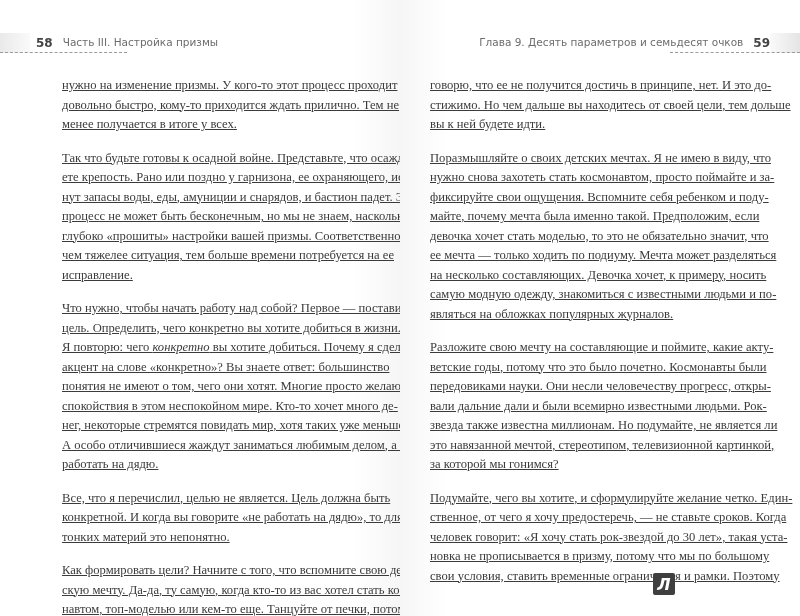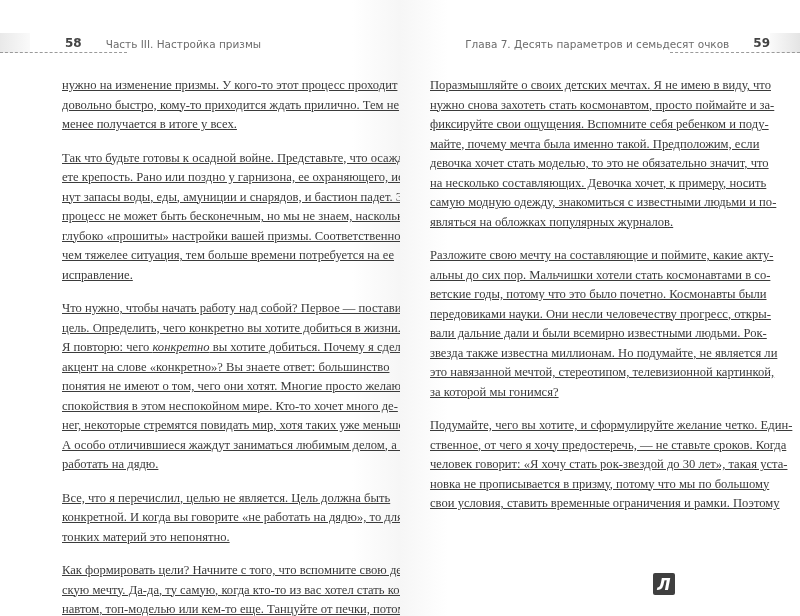--- a/index.html
+++ b/index.html
@@ -12,23 +12,22 @@
     }
     .spread { position: absolute; inset: 0; }
     .page { position: absolute; top: 0; height: 616px; }
     .page-left { left: 0; width: 400px; background: linear-gradient(to right, #ffffff 0%, #ffffff 88%, #f6f6f6 100%); }
     .page-right { left: 400px; width: 400px; background: linear-gradient(to left, #ffffff 0%, #ffffff 88%, #f6f6f6 100%); }
 
     .running-head {
       position: absolute; top: 36px;
       font-family: "DejaVu Sans", sans-serif;
       font-size: 10.5px; color: #6c6c6c;
-      display: flex; align-items: flex-end; gap: 24px;
+      display: flex; align-items: flex-start; gap: 10px;
       white-space: nowrap;
-      margin-left: 29px;
     }
     .page-left .running-head { left: 36px; }
     .page-right .running-head { right: 30px; }
     .page-num { font-weight: bold; font-size: 12px; color: #444; }
     .head-band {
       position: absolute; top: 33px; height: 20px; width: 30px;
       background: linear-gradient(to right, #e9e9e9, #fafafa);
     }
     .page-left .head-band { left: 0; }
     .page-right .head-band { right: 0; background: linear-gradient(to left, #e4e4e4, #fafafa); }
@@ -106,38 +105,43 @@
           <span class="line">Как формировать цели? Начните с того, что вспомните свою дет-</span>
           <span class="line">скую мечту. Да-да, ту самую, когда кто-то из вас хотел стать космо-</span>
           <span class="line">навтом, топ-моделью или кем-то еще. Танцуйте от печки, потому</span>
         </p>
       </div>
   </div>
 
   <div class="page page-right">
     <div class="head-band"></div>
     <div class="running-head">
-      <span>Глава 7. Десять параметров и семьдесят очков</span>
+      <span>Глава 9. Десять параметров и семьдесят очков</span>
       <span class="page-num">59</span>
     </div>
     <div class="dotted-rule"></div>
     <div class="body-text" id="right-body">
+        <p class="para">
+          <span class="line">говорю, что ее не получится достичь в принципе, нет. И это до-</span>
+          <span class="line">стижимо. Но чем дальше вы находитесь от своей цели, тем дольше</span>
+          <span class="line last">вы к ней будете идти.</span>
+        </p>
         <p class="para">
           <span class="line">Поразмышляйте о своих детских мечтах. Я не имею в виду, что</span>
           <span class="line">нужно снова захотеть стать космонавтом, просто поймайте и за-</span>
           <span class="line">фиксируйте свои ощущения. Вспомните себя ребенком и поду-</span>
           <span class="line">майте, почему мечта была именно такой. Предположим, если</span>
           <span class="line">девочка хочет стать моделью, то это не обязательно значит, что</span>
+          <span class="line">ее мечта — только ходить по подиуму. Мечта может разделяться</span>
           <span class="line">на несколько составляющих. Девочка хочет, к примеру, носить</span>
           <span class="line">самую модную одежду, знакомиться с известными людьми и по-</span>
           <span class="line last">являться на обложках популярных журналов.</span>
         </p>
         <p class="para">
           <span class="line">Разложите свою мечту на составляющие и поймите, какие акту-</span>
-          <span class="line">альны до сих пор. Мальчишки хотели стать космонавтами в со-</span>
           <span class="line">ветские годы, потому что это было почетно. Космонавты были</span>
           <span class="line">передовиками науки. Они несли человечеству прогресс, откры-</span>
           <span class="line">вали дальние дали и были всемирно известными людьми. Рок-</span>
           <span class="line">звезда также известна миллионам. Но подумайте, не является ли</span>
           <span class="line">это навязанной мечтой, стереотипом, телевизионной картинкой,</span>
           <span class="line last">за которой мы гонимся?</span>
         </p>
         <p class="para">
           <span class="line">Подумайте, чего вы хотите, и сформулируйте желание четко. Един-</span>
           <span class="line">ственное, от чего я хочу предостеречь, — не ставьте сроков. Когда</span>

